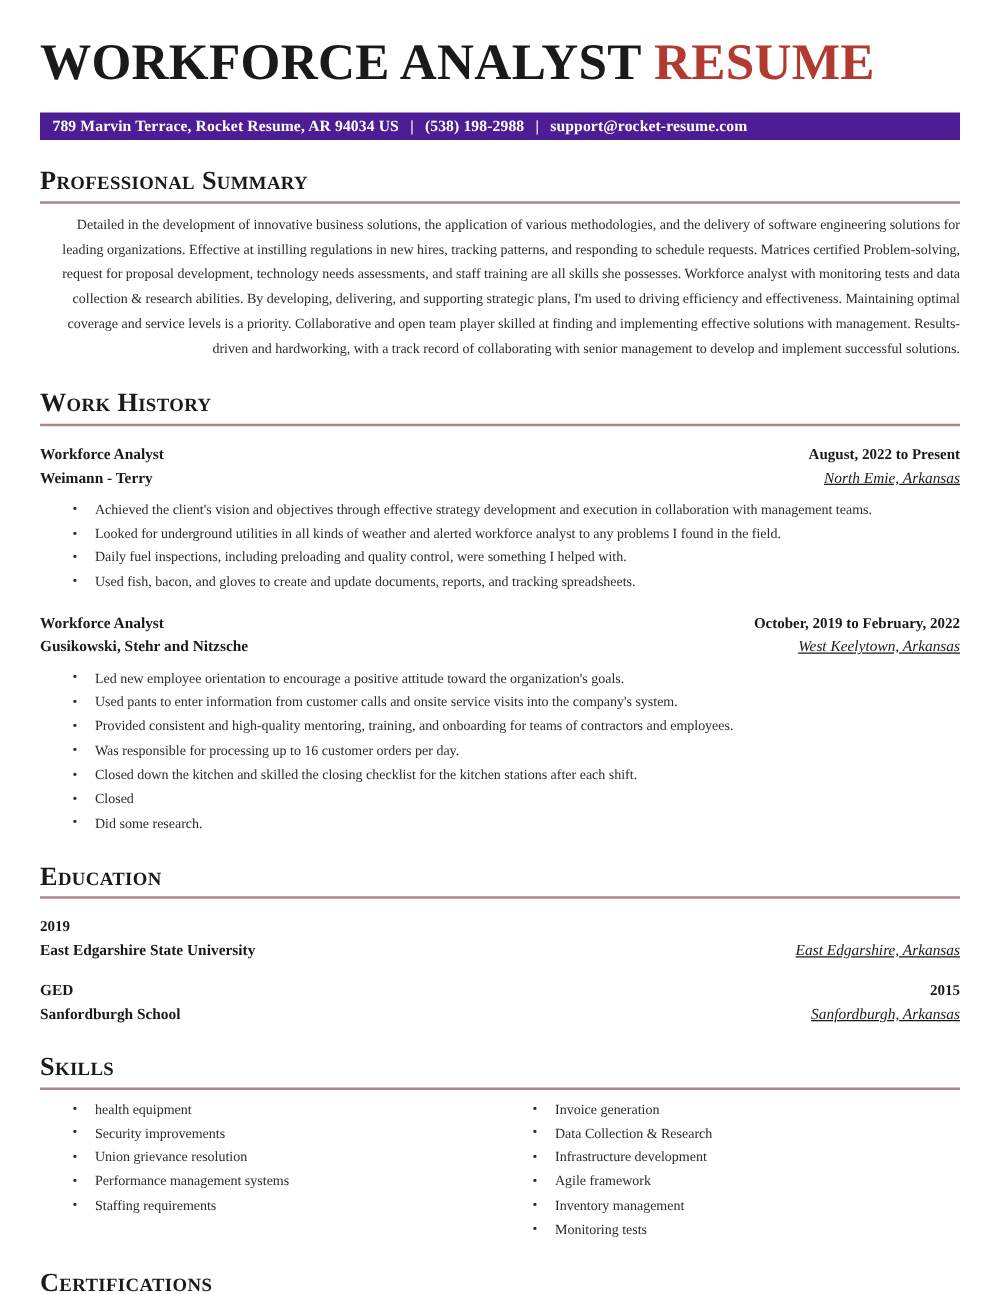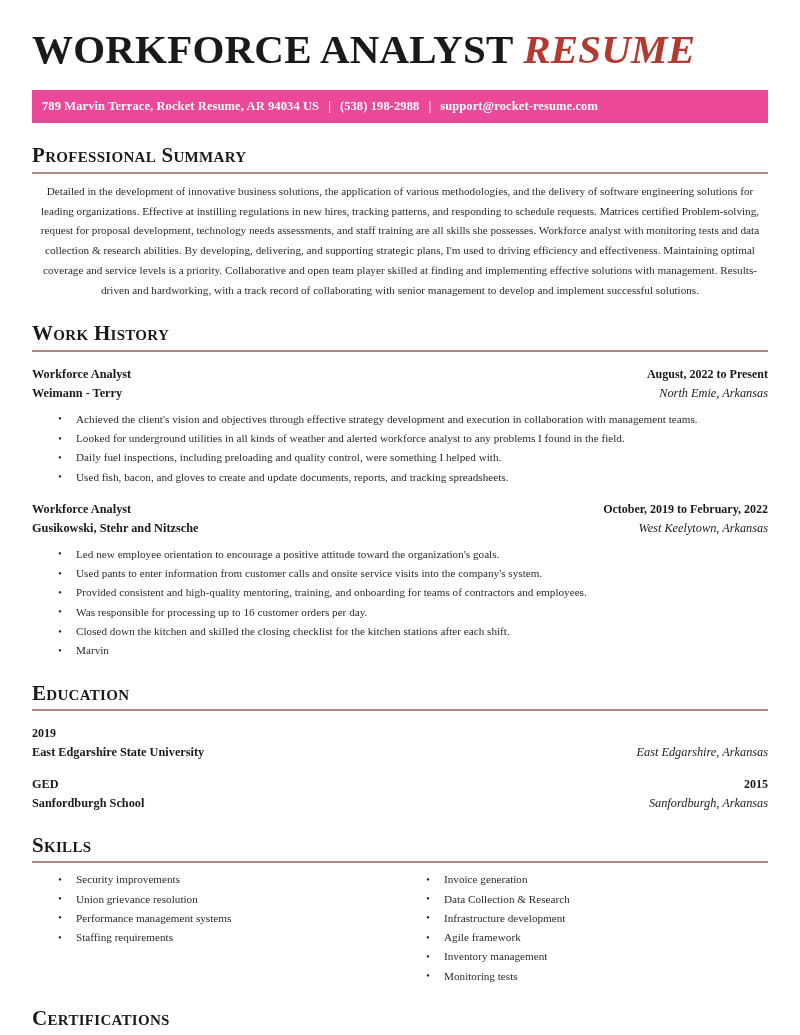--- a/index.html
+++ b/index.html
@@ -26,28 +26,27 @@
   .resume-title {
     font-size: 41px;
     font-weight: bold;
     letter-spacing: 0.2px;
     line-height: 1.05;
     margin: 0 0 0 0;
     white-space: nowrap;
   }
   .resume-title .accent {
     color: #b33a30;
-    font-style: italic;
   }
 
   .contact-bar {
     margin-top: 19px;
-    background: #ec4899;
+    background: #4c1d95;
     color: #ffffff;
-    height: 33px;
+    height: 22px;
     display: flex;
     align-items: center;
     padding: 0 10px;
     box-sizing: border-box;
   }
   .contact-bar .c-text {
     font-size: 12.5px;
     font-weight: bold;
     letter-spacing: 0.1px;
     white-space: nowrap;
@@ -74,21 +73,21 @@
     border: 0;
     border-top: 2px solid #b08585;
     margin: 4px 0 0 0;
     width: 100%;
   }
 
   
   .summary-text {
     font-size: 11.2px;
     line-height: 1.78;
-    text-align: center;
+    text-align: right;
     margin: 8px 0 0 0;
     color: #2b2b2b;
   }
 
   
   .entry {
     margin-top: 13px;
   }
   .entry-row {
     display: flex;
@@ -106,20 +105,21 @@
     text-align: left;
   }
   .entry-secondary-left {
     font-size: 12.3px;
     font-weight: bold;
   }
   .entry-secondary-right {
     font-size: 12.3px;
     font-style: italic;
     text-align: center;
+    text-decoration: underline;
   }
 
   
   ul.bullets {
     list-style: none;
     margin: 7px 0 0 0;
     padding: 0;
   }
   ul.bullets li {
     position: relative;
@@ -204,21 +204,22 @@
       <div class="entry-row">
         <span class="entry-secondary-left">Gusikowski, Stehr and Nitzsche</span>
         <span class="entry-secondary-right">West Keelytown, Arkansas</span>
       </div>
       <ul class="bullets">
         <li>Led new employee orientation to encourage a positive attitude toward the organization's goals.</li>
         <li>Used pants to enter information from customer calls and onsite service visits into the company's system.</li>
         <li>Provided consistent and high-quality mentoring, training, and onboarding for teams of contractors and employees.</li>
         <li>Was responsible for processing up to 16 customer orders per day.</li>
         <li>Closed down the kitchen and skilled the closing checklist for the kitchen stations after each shift.</li>
-        <li>Marvin</li>
+        <li>Closed</li>
+        <li>Did some research.</li>
       </ul>
     </div>
   </div>
 
   <div class="section">
     <h2 class="section-heading">Education</h2>
     <hr class="section-rule">
 
     <div class="entry">
       <div class="entry-row">
@@ -241,20 +242,21 @@
       </div>
     </div>
   </div>
 
   <div class="section">
     <h2 class="section-heading">Skills</h2>
     <hr class="section-rule">
     <div class="skills-columns">
       <div class="skills-col">
         <ul class="bullets">
+          <li>health equipment</li>
           <li>Security improvements</li>
           <li>Union grievance resolution</li>
           <li>Performance management systems</li>
           <li>Staffing requirements</li>
         </ul>
       </div>
       <div class="skills-col">
         <ul class="bullets">
           <li>Invoice generation</li>
           <li>Data Collection &amp; Research</li>

